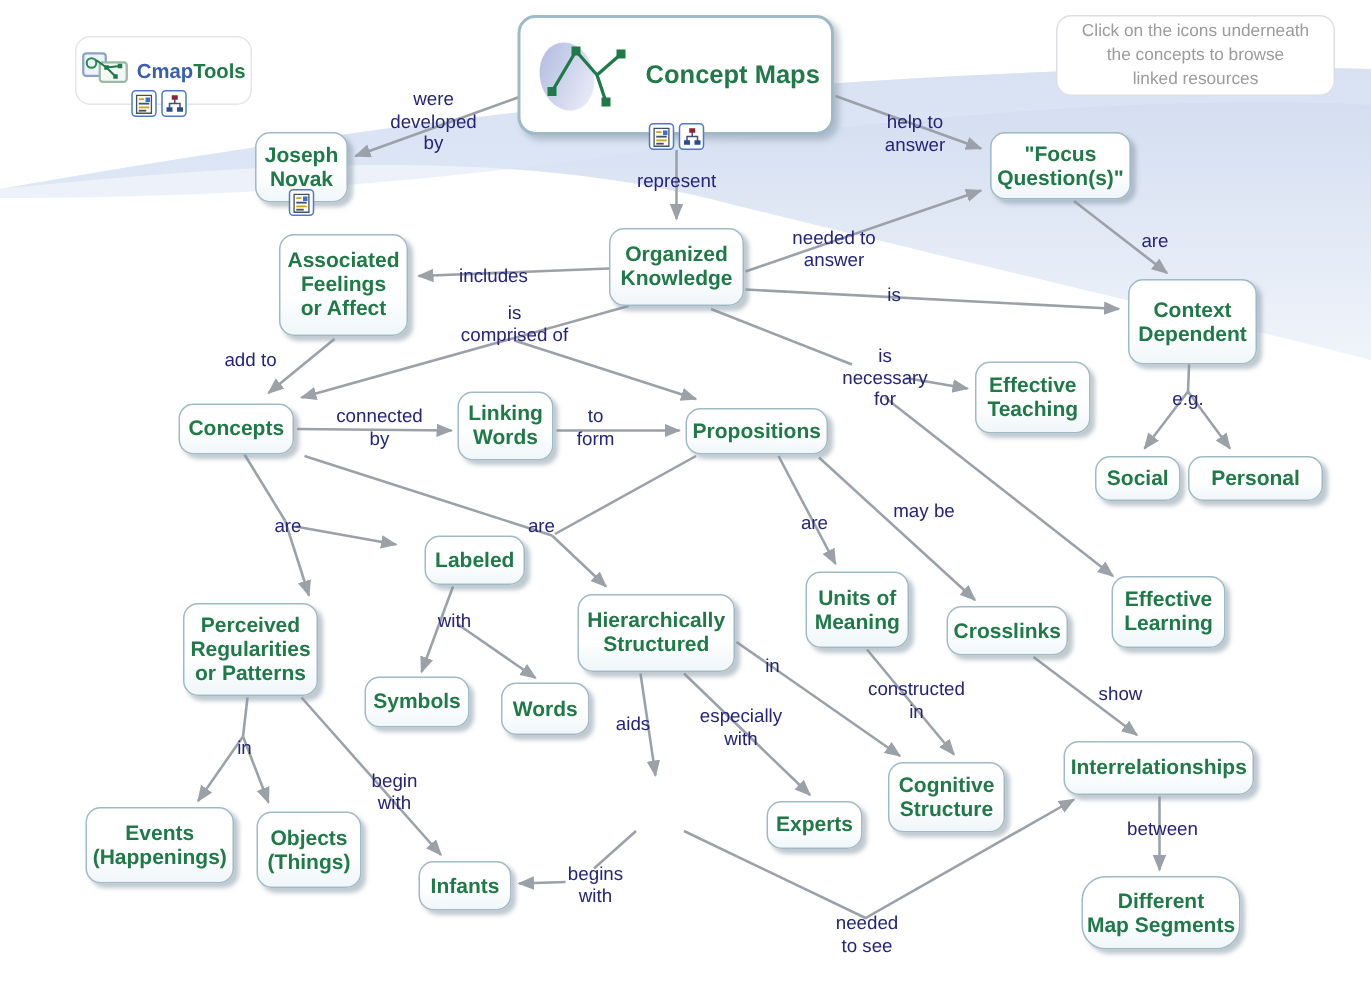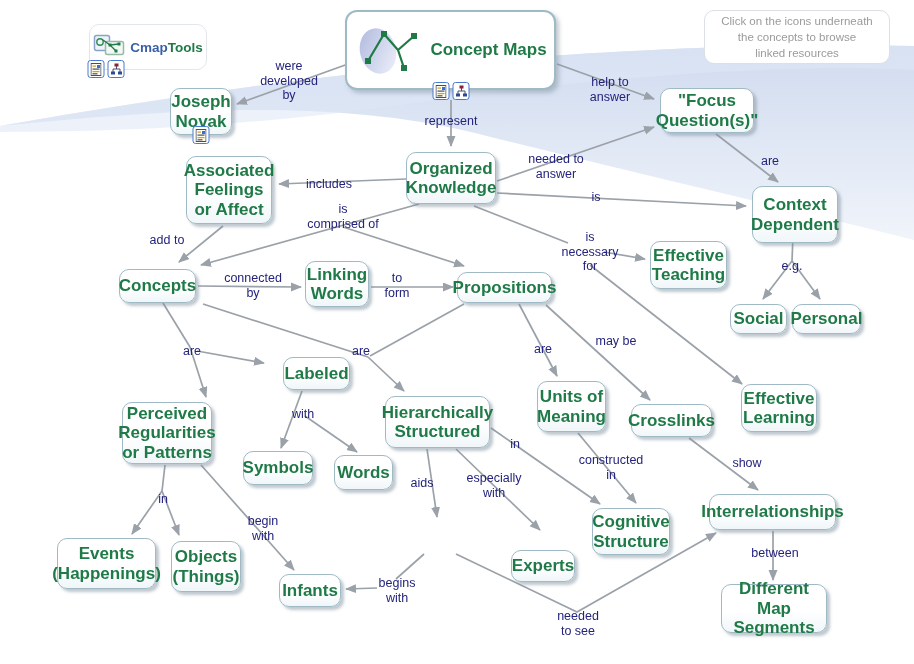--- a/index.html
+++ b/index.html
@@ -2,41 +2,41 @@
 <html style="--green: #1f7a47; --navy: #23237c; --line: #9aa1a8; --border: #9fbac5; --gray: #9b9b9b; --blue: #3a5fa8;"><head>
 <meta charset="utf-8">
 <style>
   html,body{margin:0;padding:0;background:#fff;}
   #stage{position:relative;width:914px;height:664px;background:#fff;overflow:hidden;
          font-family:"Liberation Sans",sans-serif;}
   #bg-svg{position:absolute;left:0;top:0;}
   #edge-svg{position:absolute;left:0;top:0;}
   .edge{fill:none;stroke:var(--line);stroke-width:1.7px;}
   .node{position:absolute;display:flex;align-items:center;justify-content:center;text-align:center;
-        white-space:pre-line;color:var(--green);font-weight:700;font-size:17px;line-height:1.14;
+        white-space:pre-line;color:var(--green);font-weight:700;font-size:14px;line-height:1.14;
         border:1.8px solid var(--border);border-radius:10px;
         background:linear-gradient(180deg,#ffffff 55%,#f0f6f9);
         box-shadow:3px 3px 3px rgba(130,147,162,.5);box-sizing:border-box;padding:2px 2px;}
   .elabel{position:absolute;transform:translate(-50%,-50%);color:var(--navy);
           font-size:12.5px;line-height:1.16;text-align:center;white-space:pre-line;}
   .chips{position:absolute;display:flex;gap:3px;transform:translateX(-50%);}
   .chip{width:17px;height:18px;border:1.5px solid #4a7ad0;border-radius:3px;background:#fff;
         display:flex;align-items:center;justify-content:center;box-sizing:border-box;}
   #title-box{position:absolute;left:345px;top:10px;width:211px;height:80px;
              border:2px solid var(--border);border-radius:12px;background:#fff;
              box-shadow:3px 3px 4px rgba(130,147,162,.5);
              display:flex;align-items:center;justify-content:center;gap:4px;box-sizing:border-box;}
   #title-text{color:var(--green);font-size:17px;font-weight:700;}
   #note-box{position:absolute;left:704px;top:10px;width:186px;height:54px;
             border:1.5px solid #dcdfe4;border-radius:10px;background:#fff;color:var(--gray);
             font-size:11.5px;line-height:1.4;display:flex;flex-direction:column;
             align-items:center;justify-content:center;text-align:center;box-sizing:border-box;}
   #logo-box{position:absolute;left:50px;top:24px;width:118px;height:46px;
             border:1.5px solid #e3e6ea;border-radius:10px;background:#fff;
-            display:flex;align-items:center;justify-content:center;gap:3px;box-sizing:border-box;margin-left:39px;}
+            display:flex;align-items:center;justify-content:center;gap:3px;box-sizing:border-box;}
   .brand{font-size:13.5px;font-weight:700;}
   .brand .c{color:var(--blue);} .brand .t{color:var(--green);}
 </style>
 </head>
 <body>
 
 <div id="stage">
     <svg id="bg-svg" width="914" height="664">
       <defs>
         <linearGradient id="bandG" x1="0" y1="30" x2="0" y2="245" gradientUnits="userSpaceOnUse">
@@ -192,43 +192,43 @@
     <div class="node" style="left: 186px; top: 156px; width: 86px; height: 68px;">Associated
 Feelings
 or Affect</div>
     <div class="node" style="left: 406px; top: 152px; width: 90px; height: 52px;">Organized
 Knowledge</div>
     <div class="node" style="left: 752px; top: 186px; width: 86px; height: 57px;">Context
 Dependent</div>
     <div class="node" style="left: 650px; top: 241px; width: 77px; height: 48px;">Effective
 Teaching</div>
     <div class="node" style="left: 730px; top: 304px; width: 57px; height: 30px;">Social</div>
-    <div class="node" style="left: 792px; top: 304px; width: 69px; height: 30px;">Personal</div>
+    <div class="node" style="left: 792px; top: 304px; width: 90px; height: 30px;">Personal</div>
     <div class="node" style="left: 119px; top: 269px; width: 77px; height: 34px;">Concepts</div>
     <div class="node" style="left: 305px; top: 261px; width: 64px; height: 46px;">Linking
 Words</div>
     <div class="node" style="left: 457px; top: 272px; width: 95px; height: 31px;">Propositions</div>
     <div class="node" style="left: 269px; top: 357px; width: 67px; height: 33px; margin-left: 14px;">Labeled</div>
     <div class="node" style="left: 122px; top: 402px; width: 90px; height: 62px;">Perceived
 Regularities
 or Patterns</div>
     <div class="node" style="left: 243px; top: 451px; width: 70px; height: 34px;">Symbols</div>
     <div class="node" style="left: 334px; top: 455px; width: 59px; height: 35px;">Words</div>
     <div class="node" style="left: 385px; top: 396px; width: 105px; height: 52px;">Hierarchically
 Structured</div>
     <div class="node" style="left: 537px; top: 381px; width: 69px; height: 51px;">Units of
 Meaning</div>
     <div class="node" style="left: 631px; top: 404px; width: 81px; height: 33px;">Crosslinks</div>
     <div class="node" style="left: 741px; top: 384px; width: 76px; height: 48px;">Effective
 Learning</div>
-    <div class="node" style="left: 511px; top: 550px; width: 64px; height: 32px;">Experts</div>
+    <div class="node" style="left: 511px; top: 534px; width: 64px; height: 32px;">Experts</div>
     <div class="node" style="left: 592px; top: 508px; width: 78px; height: 47px;">Cognitive
 Structure</div>
     <div class="node" style="left: 709px; top: 494px; width: 127px; height: 36px;">Interrelationships</div>
-    <div class="node" style="left: 721px; top: 584px; width: 106px; height: 49px;">Different
+    <div class="node" style="left: 721px; top: 584px; width: 106px; height: 49px; border-radius: 16px;">Different
 Map Segments</div>
     <div class="node" style="left: 57px; top: 538px; width: 99px; height: 51px;">Events
 (Happenings)</div>
     <div class="node" style="left: 171px; top: 541px; width: 70px; height: 51px;">Objects
 (Things)</div>
     <div class="node" style="left: 279px; top: 574px; width: 62px; height: 33px;">Infants</div>
     <div class="elabel" style="left: 289px; top: 81px;">were
 developed
 by</div>
     <div class="elabel" style="left: 610px; top: 89px;">help to

